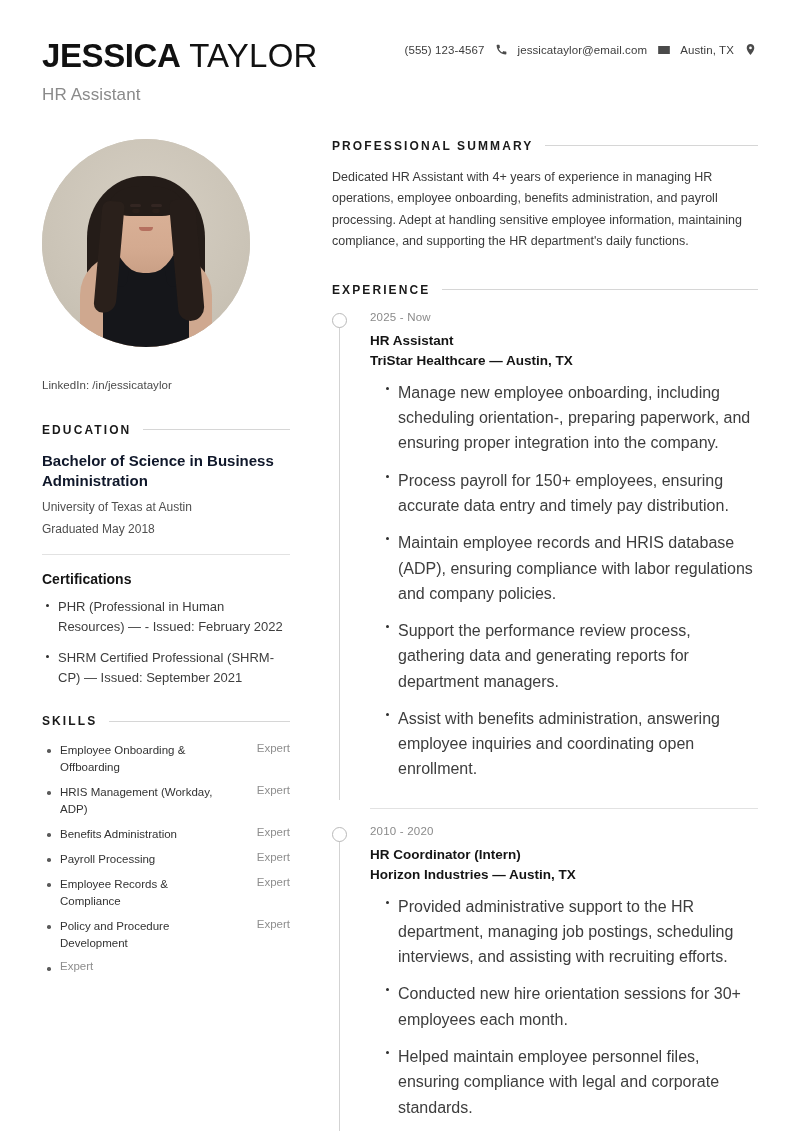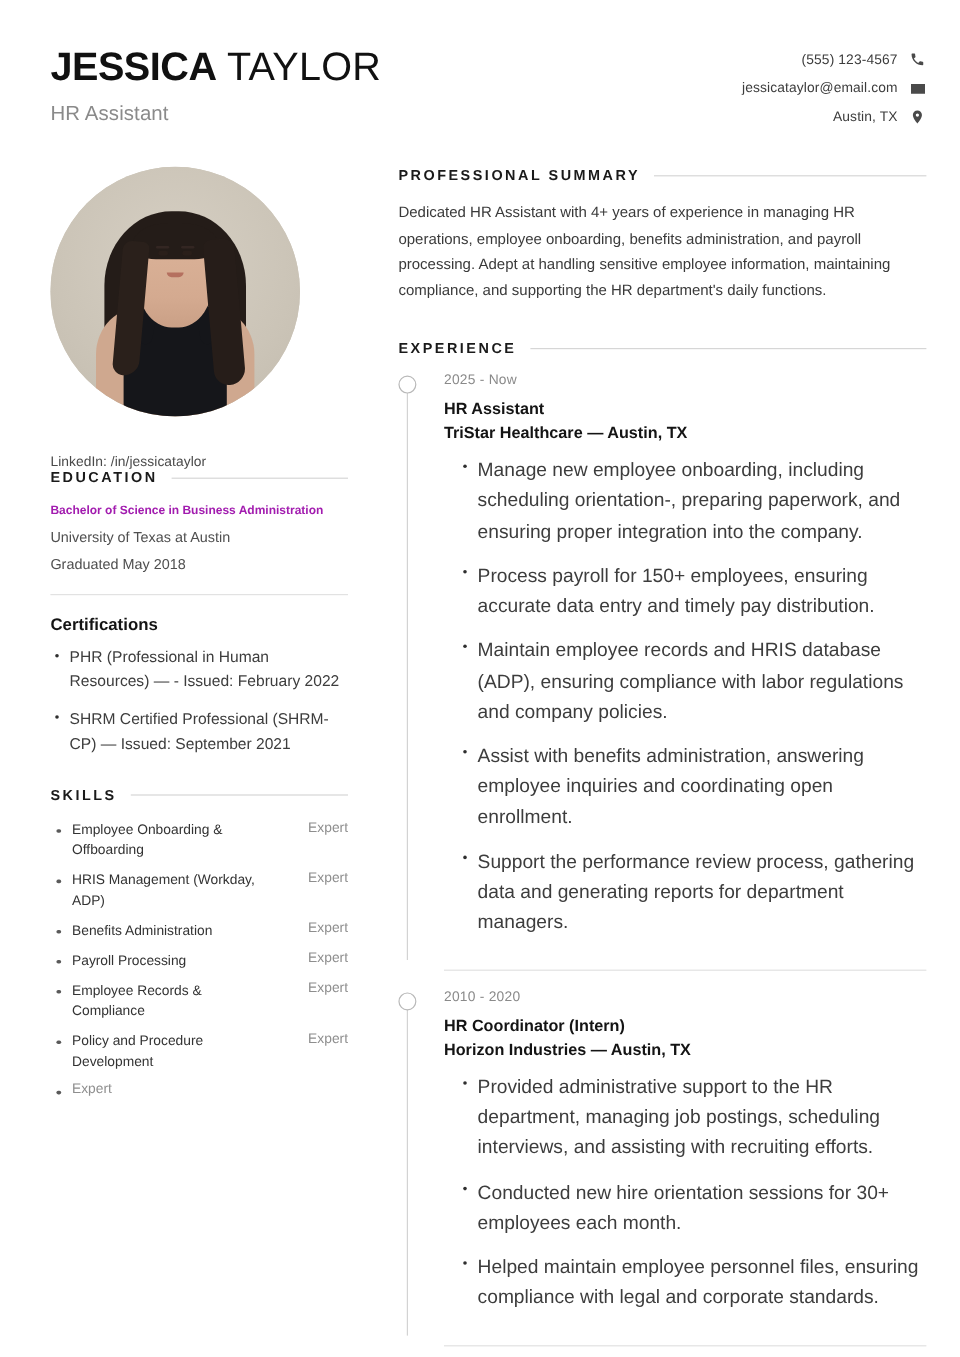--- a/index.html
+++ b/index.html
@@ -8,21 +8,21 @@
     height: 1131px;
     background: #ffffff;
     font-family: "Liberation Sans", sans-serif;
     color: #1a1a1a;
     -webkit-font-smoothing: antialiased;
   }
   .page {
     position: relative;
     width: 800px;
     height: 803px;
-    padding: 34px 28px 0 42px;
+    padding: 34px 42px 0 42px;
     background: #ffffff;
   }
 
   
   .header {
     display: flex;
     justify-content: space-between;
     align-items: flex-start;
     padding-bottom: 8px;
   }
@@ -38,21 +38,21 @@
   .name .last { font-weight: 300; letter-spacing: 0.2px; }
   .role {
     margin-top: 10px;
     font-size: 17px;
     font-weight: 400;
     color: #8a8a8a;
     letter-spacing: 0.1px;
   }
   .contact {
     display: flex;
-    flex-direction: column;
+    flex-direction: row;
     align-items: flex-end;
     gap: 9px;
     padding-top: 8px;
   }
   .contact-row {
     display: flex;
     align-items: center;
     justify-content: flex-end;
     gap: 9px;
     font-size: 11.5px;
@@ -196,24 +196,24 @@
     flex: 1;
     height: 1px;
     background: #d6d6d6;
   }
 
   .divider { height: 1px; background: #e2e2e2; margin: 18px 0 16px; }
 
   
   .edu-block { margin-top: 2px; }
   .edu-degree {
-    font-size: 10px;
+    font-size: 15px;
     font-weight: 700;
     line-height: 1.32;
-    color: #a21caf;
+    color: #0f172a;
   }
   .edu-school {
     margin-top: 9px;
     font-size: 12px;
     color: #4f4f4f;
   }
   .edu-date {
     margin-top: 8px;
     font-size: 12px;
     color: #4f4f4f;
@@ -434,21 +434,21 @@
           <div class="ph-eye l"></div>
           <div class="ph-eye r"></div>
           <div class="ph-mouth"></div>
           <div class="ph-hair-front-l"></div>
           <div class="ph-hair-front-r"></div>
         </div>
       </div>
 
       <div class="linkedin">LinkedIn: /in/jessicataylor</div>
 
-      <div style="">
+      <div style="margin-top:32px;">
         <div class="sec-head">
           <span class="t">EDUCATION</span>
           <span class="rule"></span>
         </div>
         <div class="edu-block">
           <div class="edu-degree">Bachelor of Science in Business Administration</div>
           <div class="edu-school">University of Texas at Austin</div>
           <div class="edu-date">Graduated May 2018</div>
         </div>
       </div>
@@ -522,22 +522,22 @@
           <div class="tl-item">
             <span class="tl-dot"></span>
             <span class="tl-line"></span>
             <div class="tl-date">2025 - Now</div>
             <div class="tl-title">HR Assistant</div>
             <div class="tl-company">TriStar Healthcare — Austin, TX</div>
             <ul class="tl-bullets">
               <li>Manage new employee onboarding, including scheduling orientation-, preparing paperwork, and ensuring proper integration into the company.</li>
               <li>Process payroll for 150+ employees, ensuring accurate data entry and timely pay distribution.</li>
               <li>Maintain employee records and HRIS database (ADP), ensuring compliance with labor regulations and company policies.</li>
+              <li>Support the performance review process, gathering data and generating reports for department managers.</li>
               <li>Assist with benefits administration, answering employee inquiries and coordinating open enrollment.</li>
-              <li>Support the performance review process, gathering data and generating reports for department managers.</li>
             </ul>
           </div>
 
           <div class="tl-sep"></div>
 
           <div class="tl-item">
             <span class="tl-dot"></span>
             <span class="tl-line"></span>
             <div class="tl-date">2010 - 2020</div>
             <div class="tl-title">HR Coordinator (Intern)</div>

